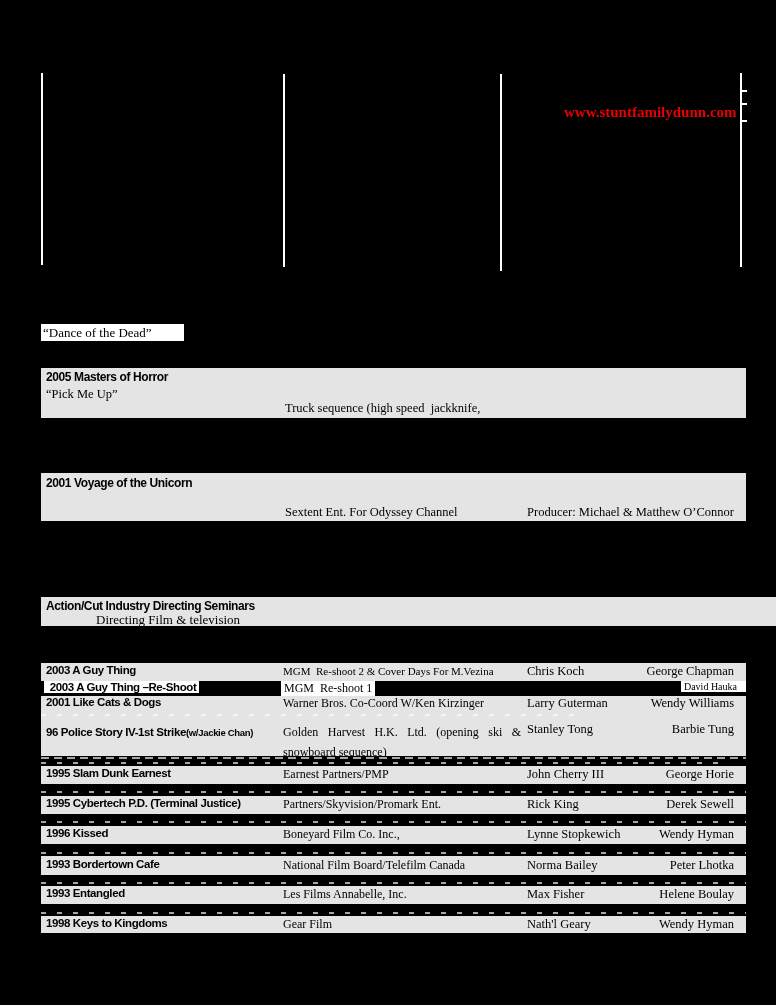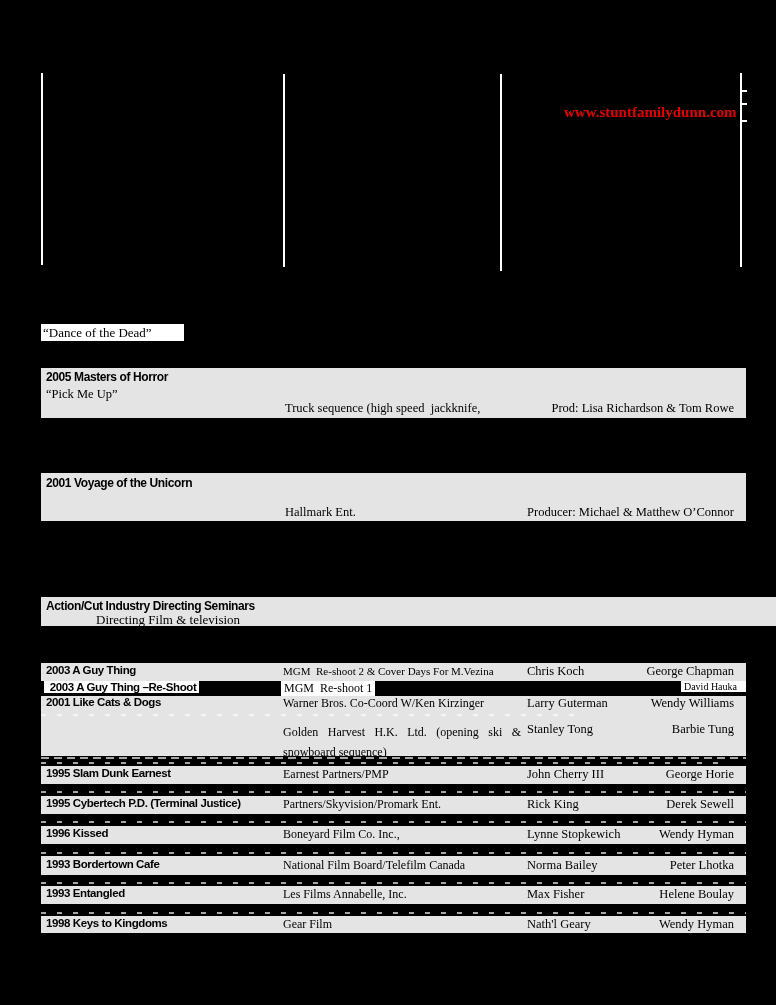--- a/index.html
+++ b/index.html
@@ -63,31 +63,25 @@
   <div class="tagline">“Dance of the Dead”</div>
 
   <div class="gbox" style="left:41px;top:368px;width:705px;height:50px;">
     <div class="blk-title sansb">2005 Masters of Horror</div>
     <div class="blk-sub">“Pick Me Up”</div>
     <div class="blk-mid">
       <div>Truck sequence (high speed  jackknife,</div>
       <div>truck hits barrier, occupants fly 25’</div>
       <div>through windshield,  and truck falls over)</div>
     </div>
-    <div class="blk-right">
-      <div>Prod: Lisa Richardson &amp; Tom Rowe</div>
-      <div>PM: Pascal Vershorris</div>
-      <div>Director: Larry Cohen</div>
-    </div>
   </div>
 
   <div class="gbox" style="left:41px;top:473px;width:705px;height:48px;">
     <div class="blk-title sansb" style="top:3px;">2001 Voyage of the Unicorn</div>
     <div class="blk-mid" style="top:2px;">
-      <div>Hallmark Ent.</div>
       <div>Sextent Ent. For Odyssey Channel</div>
       <div>Grand finale-Slaves and trolls break free and fight Trolls</div>
     </div>
     <div class="blk-right" style="top:2px;">
       <div>Producer: Michael &amp; Matthew O’Connor</div>
       <div>Director: Phil Spink</div>
       <div>PM: Pascal Vershorris</div>
     </div>
   </div>
 
@@ -114,20 +108,22 @@
     <div class="t-row" style="top:696px;height:24px;">
       <span class="c-title sansb" style="top:0;">2001 Like Cats &amp; Dogs</span>
       <span class="c-company" style="top:0;">Warner Bros. Co-Coord W/Ken Kirzinger</span>
       <span class="c-director" style="top:0;">Larry Guterman</span>
       <span class="c-coord" style="top:0;">Wendy Williams</span>
     </div>
 
     <div class="remnant" style="left:41px;top:714px;width:540px;"></div>
 
     <div class="t-row row-tall" style="top:719px;height:37px;">
+      <span class="c-title sansb"><span>96 Police Story IV-1st Strike</span><span class="t-note">(w/Jackie Chan)</span><br>
+        <span>Ging chaat goo si 4:Ji gaan daan yam mo</span></span>
       <span class="c-company">Golden Harvest H.K. Ltd. (opening ski &amp; snowboard sequence)</span>
       <span class="c-director">Stanley Tong</span>
       <span class="c-coord">Barbie Tung</span>
     </div>
 
     <div class="remnant b" style="left:41px;top:757px;width:705px;"></div>
     <div class="remnant" style="left:41px;top:762px;width:680px;"></div>
 
     <div class="t-row" style="top:766px;height:18px;">
       <span class="c-title sansb">1995 Slam Dunk Earnest</span>

